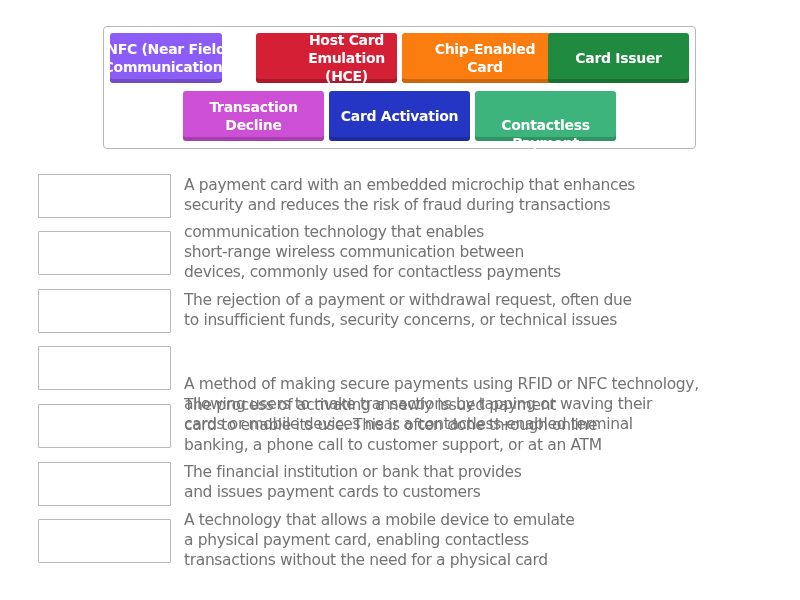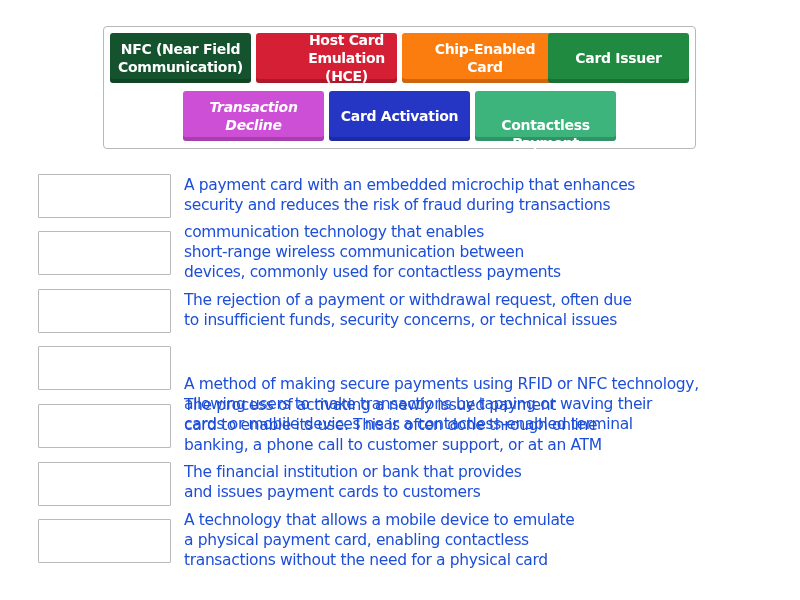--- a/index.html
+++ b/index.html
@@ -14,43 +14,43 @@
     display:flex; align-items:center; justify-content:center; text-align:center;
     box-sizing:border-box; cursor:grab; letter-spacing:-0.3px;
     box-shadow: inset 0 -4px 0 rgba(0,0,0,0.18);
   }
   .tile span { display:block; padding:0 2px; }
   .slot {
     position:absolute; left:38px; width:133px; height:44px;
     border:1px solid #b9b9b9; border-radius:1px; background:#fff; box-sizing:border-box;
   }
   .desc {
-    position:absolute; left:184px; color:#1d4ed8; font-family:"DejaVu Sans", sans-serif;
+    position:absolute; left:184px; color:#737373; font-family:"DejaVu Sans", sans-serif;
     font-size:15.5px; line-height:20px; white-space:pre-line; letter-spacing:-0.35px;
   }
 </style>
 </head>
 <body>
 
 <div class="bank"></div>
 
-<div class="tile" style="left:110px;top:33px;width:141px;background:#14532d;">
+<div class="tile" style="left:110px;top:33px;width:112px;background:#8b5cf6;">
   <span>NFC (Near Field Communication)</span>
 </div>
 <div class="tile" style="left:256px;top:33px;width:141px;background:#d41f35;padding-left:40px;">
   <span>Host Card Emulation (HCE)</span>
 </div>
 <div class="tile" style="left:402px;top:33px;width:166px;background:#fb7d10;">
   <span style="width:110px;">Chip-Enabled Card</span>
 </div>
 <div class="tile" style="left:548px;top:33px;width:141px;background:#1f8a40;">
   <span>Card Issuer</span>
 </div>
 <div class="tile" style="left:183px;top:91px;width:141px;background:#cc4fd6;">
-  <span style="width:100px;font-style:italic;">Transaction Decline</span>
+  <span style="width:100px;">Transaction Decline</span>
 </div>
 <div class="tile" style="left:329px;top:91px;width:141px;background:#2535c4;">
   <span>Card Activation</span>
 </div>
 <div class="tile" style="left:475px;top:91px;width:141px;background:#3cb47c;">
   <span style="width:100px;margin-top:36px;">Contactless Payment</span>
 </div>
 
 <div class="slot" style="top:174px;"></div>
 <div class="desc" style="top:175px;">A payment card with an embedded microchip that enhances

